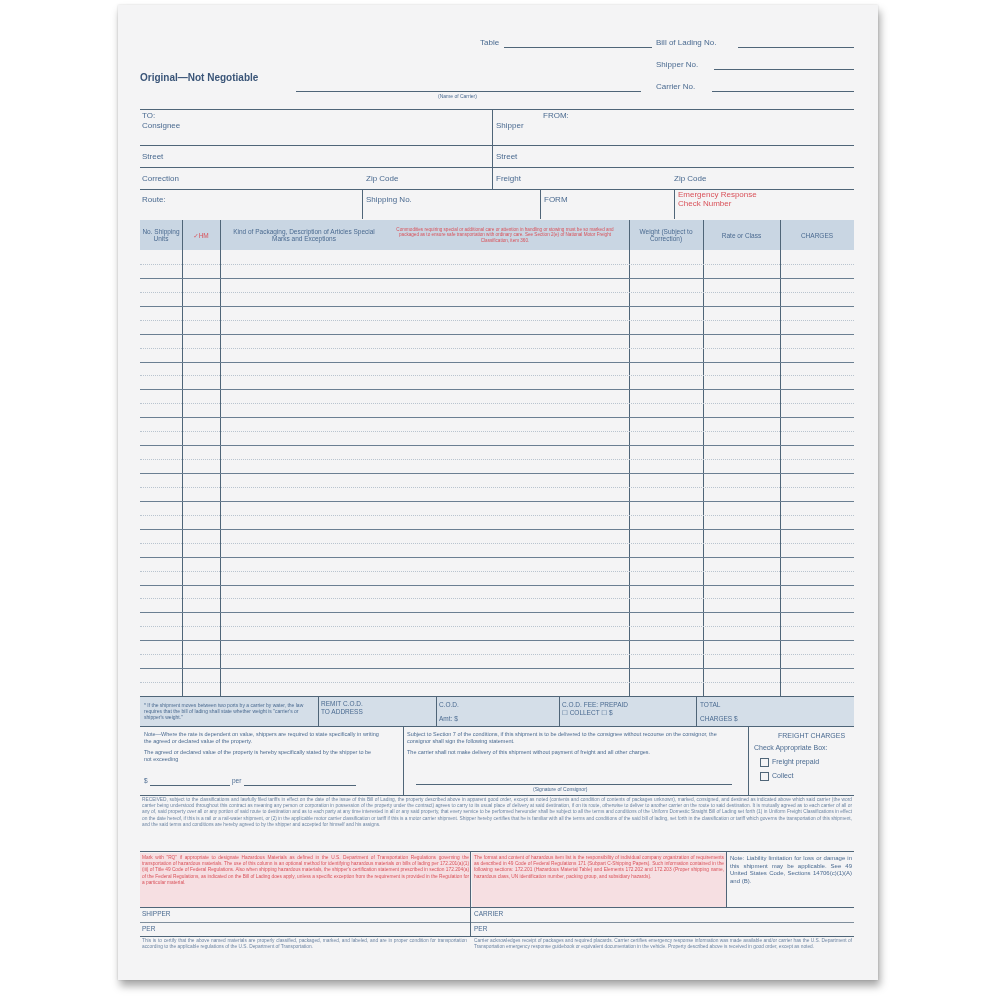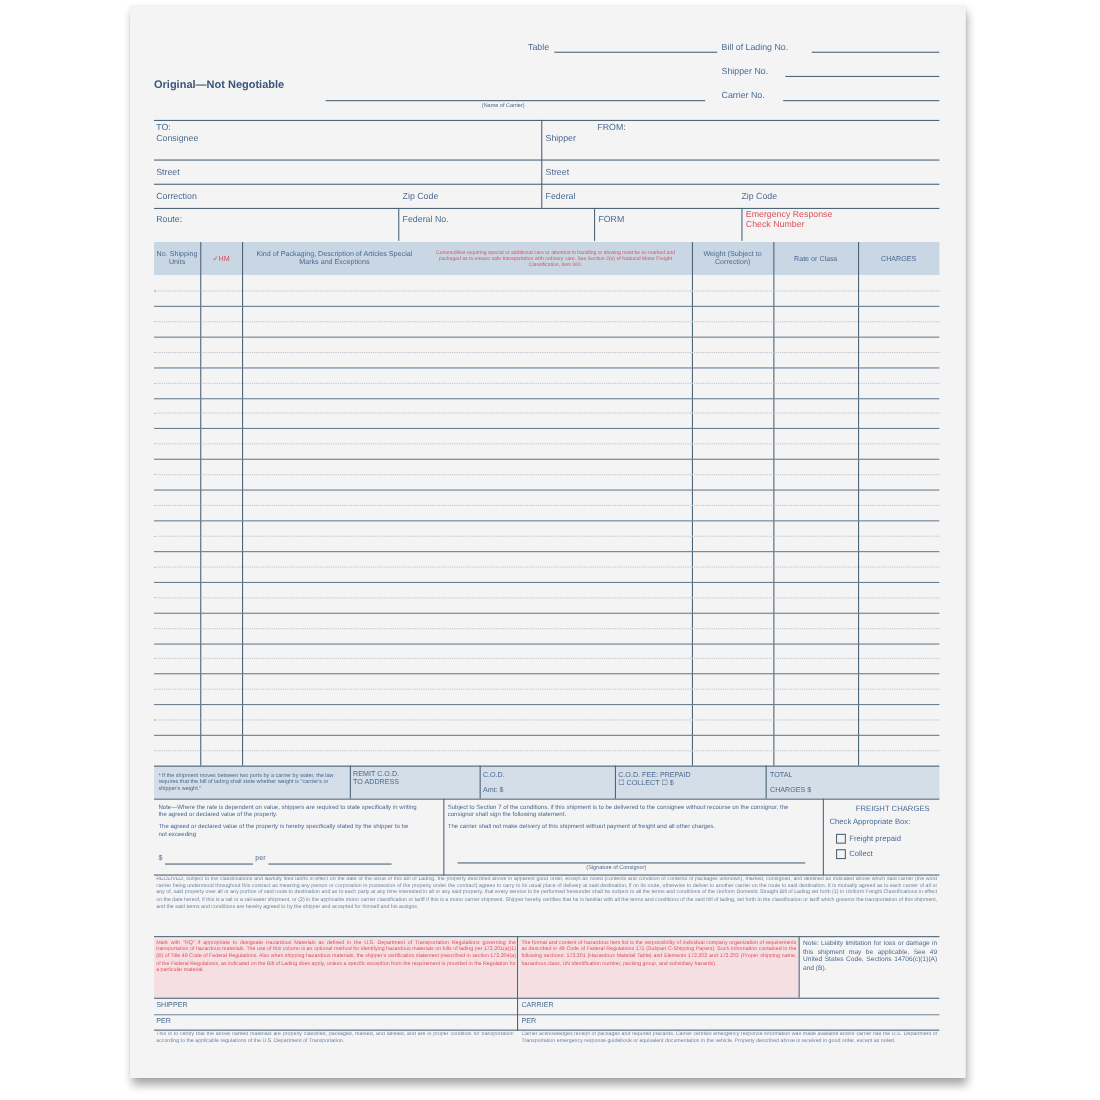--- a/index.html
+++ b/index.html
@@ -55,29 +55,29 @@
 
   <div class="hline" style="left:22px; top:140px; width:714px;"></div>
   <div class="lbl" style="left:24px; top:147px;">Street</div>
   <div class="abs" style="left:60px; top:143px; width:310px; height:17px;"></div>
   <div class="lbl" style="left:378px; top:147px;">Street</div>
   <div class="abs" style="left:410px; top:143px; width:320px; height:17px;"></div>
 
   <div class="hline" style="left:22px; top:162px; width:714px;"></div>
   <div class="lbl" style="left:24px; top:169px;">Correction</div>
   <div class="lbl" style="left:248px; top:169px;">Zip Code</div>
-  <div class="lbl" style="left:378px; top:169px;">Federal</div>
+  <div class="lbl" style="left:378px; top:169px;">Freight</div>
   <div class="lbl" style="left:556px; top:169px;">Zip Code</div>
 
   <div class="hline" style="left:22px; top:184px; width:714px;"></div>
   <div class="vline" style="left:244px; top:184px; height:30px;"></div>
   <div class="vline" style="left:422px; top:184px; height:30px;"></div>
   <div class="vline" style="left:556px; top:184px; height:30px;"></div>
   <div class="lbl" style="left:24px; top:190px;">Route:</div>
-  <div class="lbl" style="left:248px; top:190px;">Federal No.</div>
+  <div class="lbl" style="left:248px; top:190px;">Shipping No.</div>
   <div class="lbl" style="left:426px; top:190px;">FORM</div>
   <div class="lbl red" style="left:560px; top:185px; width:100px; white-space:normal; line-height:9px; color:#d9525a;">Emergency Response Check Number</div>
 
   <div class="hdr-band" style="left:22px; top:215px; width:714px; height:30px;"></div>
   <div class="hdr-cell" style="left:22px; top:215px; width:42px; height:30px;">No. Shipping Units</div>
   <div class="hdr-cell" style="left:64px; top:215px; width:38px; height:30px; color:#d9525a;">✓HM</div>
   <div class="hdr-cell" style="left:106px; top:215px; width:160px; height:30px;">Kind of Packaging, Description of Articles Special Marks and Exceptions</div>
   <div class="hdr-cell" style="left:268px; top:215px; width:238px; height:30px; font-size:4.6px; line-height:5.6px; color:#d9525a;">Commodities requiring special or additional care or attention in handling or stowing must be so marked and packaged as to ensure safe transportation with ordinary care. See Section 2(e) of National Motor Freight Classification, item 360.</div>
   <div class="hdr-cell" style="left:511px; top:215px; width:74px; height:30px;">Weight (Subject to Correction)</div>
   <div class="hdr-cell" style="left:585px; top:215px; width:77px; height:30px;">Rate or Class</div>

